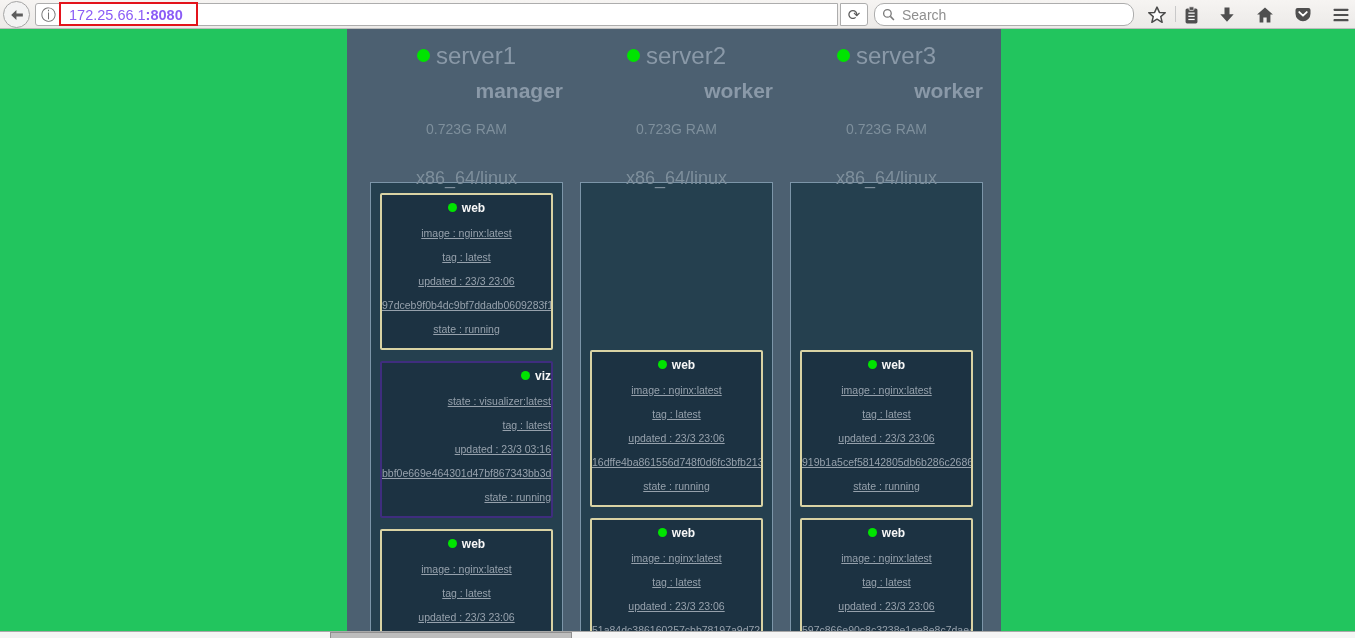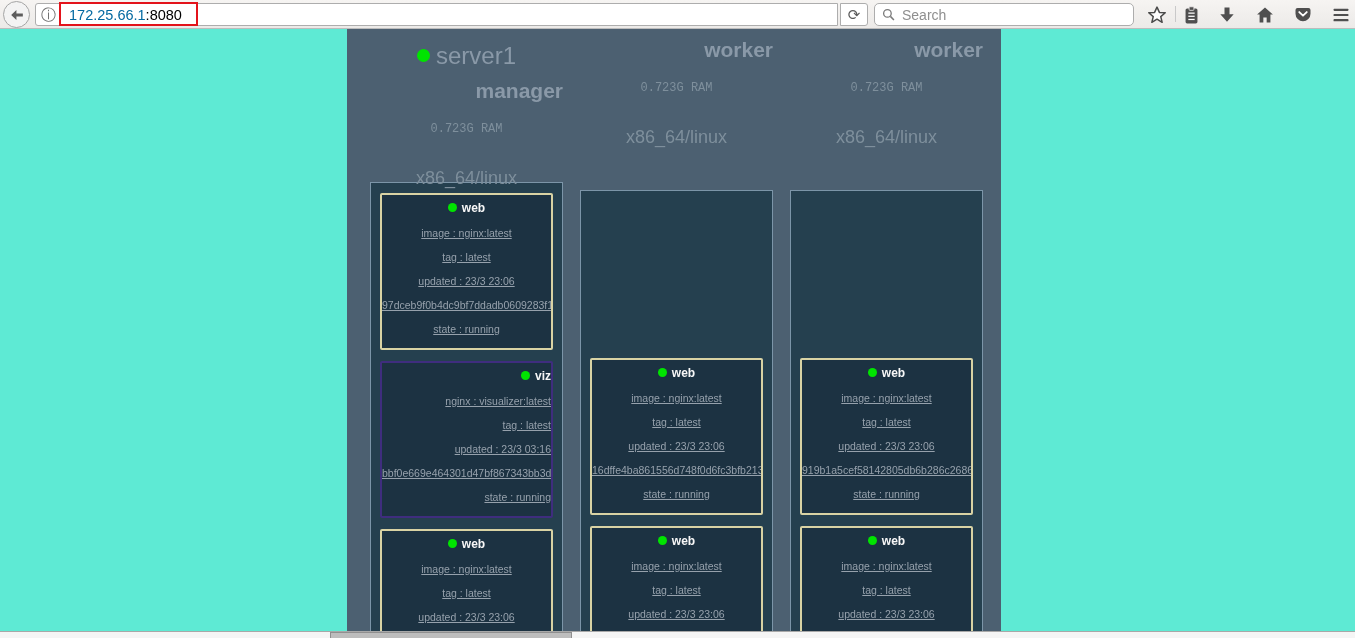--- a/index.html
+++ b/index.html
@@ -9,41 +9,41 @@
   }
   
   .toolbar{position:absolute;top:0;left:0;width:1355px;height:29px;box-sizing:border-box;
     background:linear-gradient(#f6f4f2,#eceae8);border-bottom:1px solid #bcbcbc;z-index:10;}
   .back-btn{position:absolute;left:3px;top:1px;width:25px;height:25px;border-radius:50%;
     border:1px solid #a5a5a5;background:#f3f3f3;display:flex;align-items:center;justify-content:center;}
   .url-bar{position:absolute;left:35px;top:3px;width:803px;height:23px;box-sizing:border-box;
     background:#fff;border:1px solid #adadad;border-radius:3px 0 0 3px;display:flex;align-items:center;}
   .info-icon{color:#6f6f6f;font-size:15px;margin-left:5px;line-height:21px;}
   .url-text{margin-left:13px;font-size:14.5px;white-space:nowrap;}
-  .url-host{color:#0369a1;}
-  .url-port{color:#000000;}
+  .url-host{color:#8b5cf6;}
+  .url-port{color:#8b5cf6;font-weight:bold;}
   .url-annotation{position:absolute;left:59px;top:2px;width:139px;height:24px;box-sizing:border-box;
     border:2px solid #e3131b;z-index:12;pointer-events:none;}
   .reload-btn{position:absolute;left:840px;top:3px;width:28px;height:23px;box-sizing:border-box;
     background:#fff;border:1px solid #adadad;border-radius:0 3px 3px 0;
     display:flex;align-items:center;justify-content:center;color:#5a5a5a;font-size:15px;}
   .search-bar{position:absolute;left:874px;top:3px;width:260px;height:23px;box-sizing:border-box;
-    background:#fff;border:1px solid #adadad;border-radius:5px;display:flex;align-items:center;}
+    background:#fff;border:1px solid #adadad;border-radius:10px;display:flex;align-items:center;}
   .search-placeholder{margin-left:7px;font-size:14px;color:#8f8f8f;}
   .tb-icon{position:absolute;top:4px;width:22px;height:22px;display:flex;align-items:center;justify-content:center;}
   .tb-divider{position:absolute;top:6px;width:1px;height:16px;background:#c9c9c9;}
   
-  .page{position:absolute;top:29px;left:0;width:1355px;height:605px;background:#5eead4;overflow:hidden;}
+  .page{position:absolute;top:29px;left:0;width:1355px;height:605px;background:#22c55e;overflow:hidden;}
   .panel{position:absolute;left:347px;top:0;width:654px;height:609px;background:#4C6071;overflow:hidden;}
   .node{position:absolute;top:0;width:193px;}
   .node-1{left:23px;} .node-2{left:233px;} .node-3{left:443px;}
   .node-header{height:153px;box-sizing:border-box;text-align:center;color:#8A99A8;}
   .node-name{padding-top:13px;font-size:24px;line-height:28px;}
   .node-role{margin-top:8px;font-size:21px;line-height:26px;font-weight:bold;text-align:right;}
-  .node-ram{margin-top:14px;font-size:12px;line-height:22px;color:#7E8F9C;font-family:Liberation Mono, monospace;}
+  .node-ram{margin-top:14px;font-size:14px;line-height:22px;color:#7E8F9C;}
   .node-arch{margin-top:27px;font-size:18px;line-height:22px;color:#7E8F9C;}
   .dot{display:inline-block;width:13px;height:13px;border-radius:50%;background:#00E400;
     margin-right:6px;vertical-align:middle;position:relative;top:-2px;}
   .node-body{box-sizing:border-box;height:470px;border:1px solid #7C95A8;background:#25404F;
     padding-top:10px;overflow:hidden;}
   .task-spacer{height:157px;}
   .task{box-sizing:border-box;width:173px;height:157px;margin:0 auto 11px auto;background:#1C3242;
     border:2px solid #D9D3A4;border-radius:2px;text-align:center;overflow:hidden;}
   .task-viz{border-color:#3F2D7E;text-align:right;}
   .task-title{margin-top:7px;font-size:12px;line-height:13px;font-weight:bold;color:#f7f7f7;}
@@ -139,37 +139,38 @@
         <div class="task">
           <div class="task-title"><span class="tdot"></span><span>web</span></div>
           <div class="task-line">image : nginx:latest</div>
           <div class="task-line">tag : latest</div>
           <div class="task-line">updated : 23/3 23:06</div>
           <div class="task-line task-hash">97dceb9f0b4dc9bf7ddadb0609283f161f0d</div>
           <div class="task-line">state : running</div>
         </div>
         <div class="task task-viz">
           <div class="task-title"><span class="tdot"></span><span>viz</span></div>
-          <div class="task-line">nginx : visualizer:latest</div>
+          <div class="task-line">state : visualizer:latest</div>
           <div class="task-line">tag : latest</div>
           <div class="task-line">updated : 23/3 03:16</div>
           <div class="task-line task-hash">bbf0e669e464301d47bf867343bb3ddd9c5</div>
           <div class="task-line">state : running</div>
         </div>
         <div class="task">
           <div class="task-title"><span class="tdot"></span><span>web</span></div>
           <div class="task-line">image : nginx:latest</div>
           <div class="task-line">tag : latest</div>
           <div class="task-line">updated : 23/3 23:06</div>
         </div>
       </div>
     </div>
 
     <div class="node node-2">
       <div class="node-header">
+        <div class="node-name"><span class="dot"></span><span>server2</span></div>
         <div class="node-role">worker</div>
         <div class="node-ram">0.723G RAM</div>
         <div class="node-arch">x86_64/linux</div>
       </div>
       <div class="node-body">
         <div class="task-spacer"></div>
         <div class="task">
           <div class="task-title"><span class="tdot"></span><span>web</span></div>
           <div class="task-line">image : nginx:latest</div>
           <div class="task-line">tag : latest</div>
@@ -182,20 +183,21 @@
           <div class="task-line">image : nginx:latest</div>
           <div class="task-line">tag : latest</div>
           <div class="task-line">updated : 23/3 23:06</div>
           <div class="task-line task-hash">51a84dc386160257cbb78197a9d724397a</div>
         </div>
       </div>
     </div>
 
     <div class="node node-3">
       <div class="node-header">
+        <div class="node-name"><span class="dot"></span><span>server3</span></div>
         <div class="node-role">worker</div>
         <div class="node-ram">0.723G RAM</div>
         <div class="node-arch">x86_64/linux</div>
       </div>
       <div class="node-body">
         <div class="task-spacer"></div>
         <div class="task">
           <div class="task-title"><span class="tdot"></span><span>web</span></div>
           <div class="task-line">image : nginx:latest</div>
           <div class="task-line">tag : latest</div>

